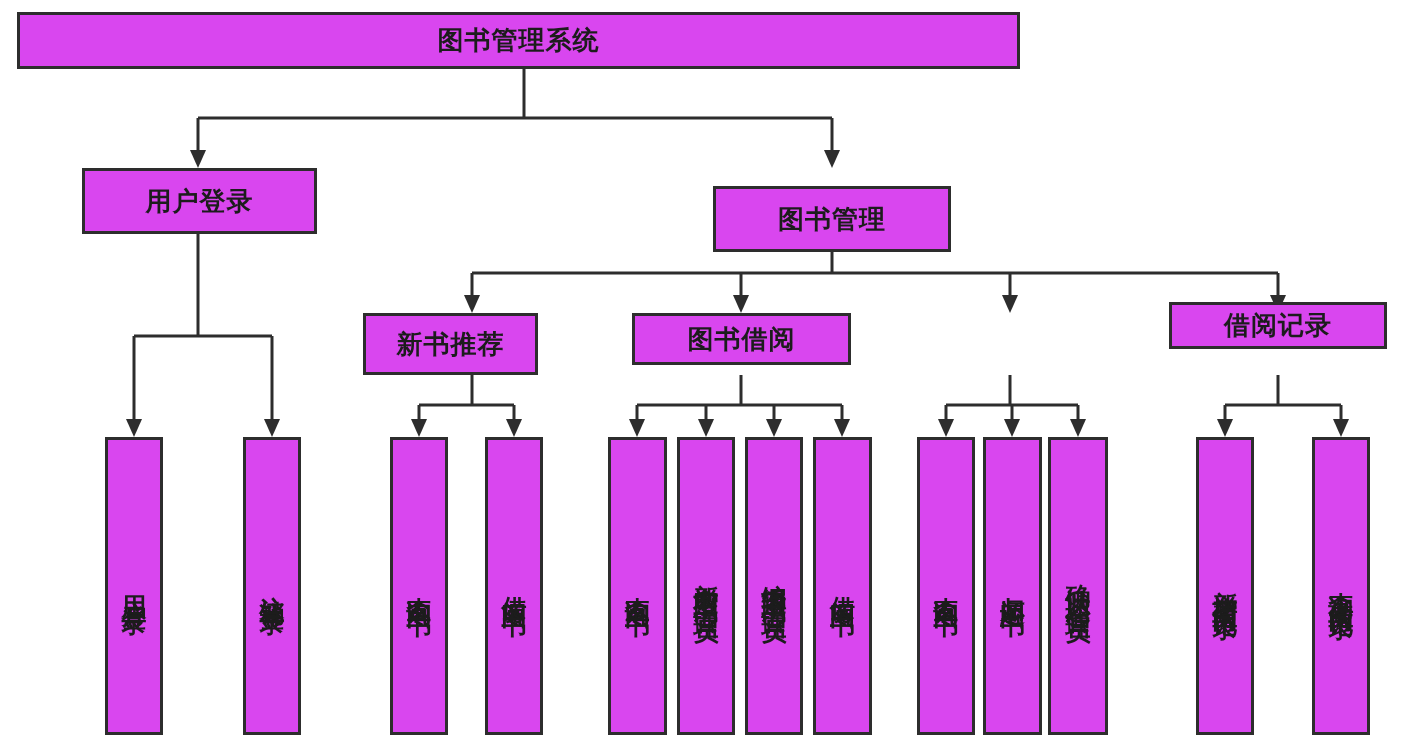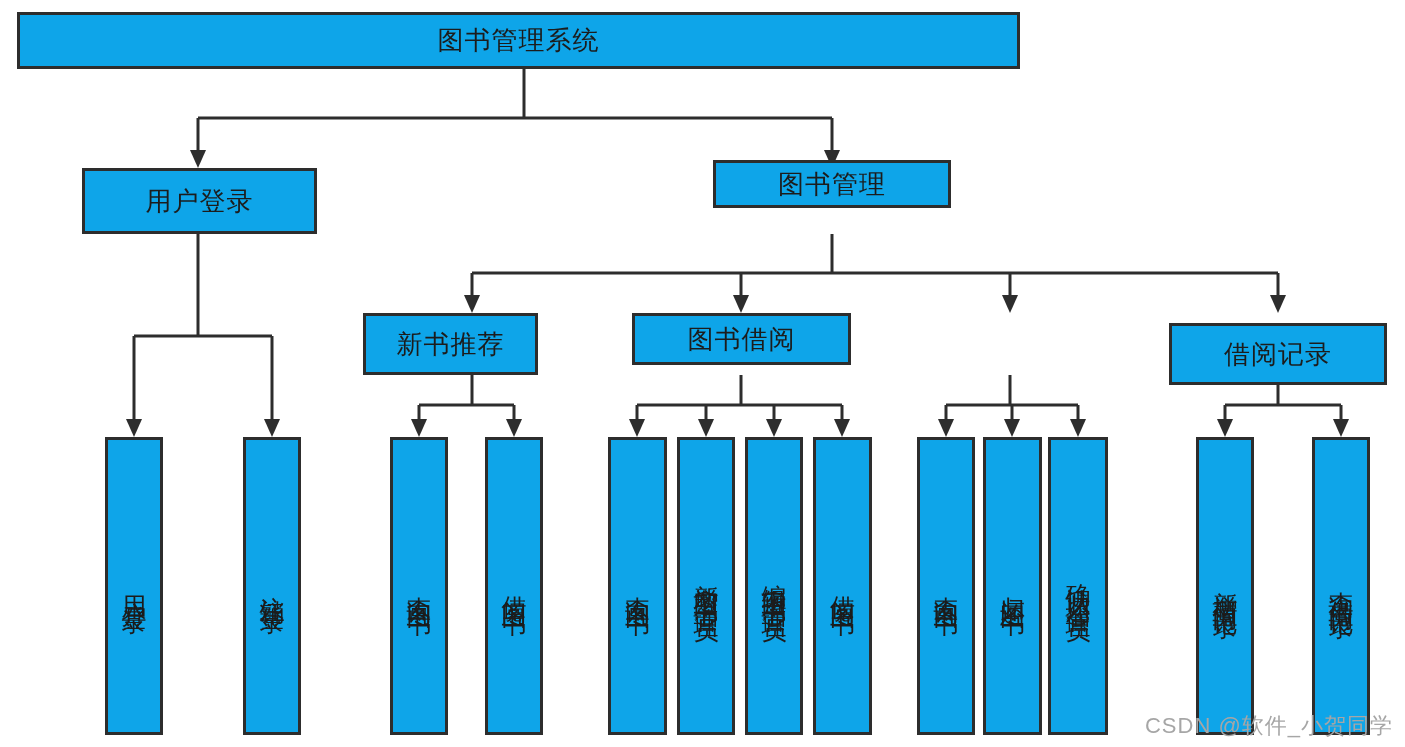--- a/index.html
+++ b/index.html
@@ -9,25 +9,26 @@
     position:relative;
     overflow:hidden;
     font-family:"Liberation Sans","DejaVu Sans",sans-serif;
   }
   .canvas{position:absolute;left:0;top:0;width:1405px;height:747px;}
   svg.connectors{position:absolute;left:0;top:0;width:1405px;height:747px;display:block;}
   .node{
     position:absolute;
     box-sizing:border-box;
     border:3px solid #2d2d2d;
-    background:#0ea5e9;
+    background:#d946ef;
     display:flex;
     align-items:center;
     justify-content:center;
     color:#1c1c1c;
+    font-weight:bold;
   }
   .node.h span{
     font-size:26px;
     letter-spacing:1px;
     white-space:nowrap;
   }
   .node.v span{
     writing-mode:vertical-rl;
     text-orientation:mixed;
     font-size:25px;
@@ -105,31 +106,31 @@
       <polygon points="1333,419 1349,419 1341,437" fill="#2d2d2d"></polygon>
     </svg>
 
   <div class="node h" style="left:17px;top:12px;width:1003px;height:57px">
     <span>图书管理系统</span>
   </div>
 
   <div class="node h" style="left:82px;top:168px;width:235px;height:66px">
     <span>用户登录</span>
   </div>
-  <div class="node h" style="left:713px;top:160px;width:238px;height:48px">
+  <div class="node h" style="left:713px;top:186px;width:238px;height:66px">
     <span>图书管理</span>
   </div>
 
   <div class="node h" style="left:363px;top:313px;width:175px;height:62px">
     <span>新书推荐</span>
   </div>
   <div class="node h" style="left:632px;top:313px;width:219px;height:52px">
     <span>图书借阅</span>
   </div>
-  <div class="node h" style="left:1169px;top:323px;width:218px;height:62px">
+  <div class="node h" style="left:1169px;top:302px;width:218px;height:47px">
     <span>借阅记录</span>
   </div>
 
   <div class="node v" style="left:105px;top:437px;width:58px;height:298px">
     <span>用户登录</span>
   </div>
   <div class="node v" style="left:243px;top:437px;width:58px;height:298px">
     <span>注销登录</span>
   </div>
 
@@ -163,14 +164,13 @@
     <span>确认归还（管理员）</span>
   </div>
 
   <div class="node v" style="left:1196px;top:437px;width:58px;height:298px">
     <span>新增借阅记录</span>
   </div>
   <div class="node v" style="left:1312px;top:437px;width:58px;height:298px">
     <span>查询借阅记录</span>
   </div>
 
-  <div class="watermark">CSDN @软件_小贺同学</div>
 </div>
 
 </body></html>

